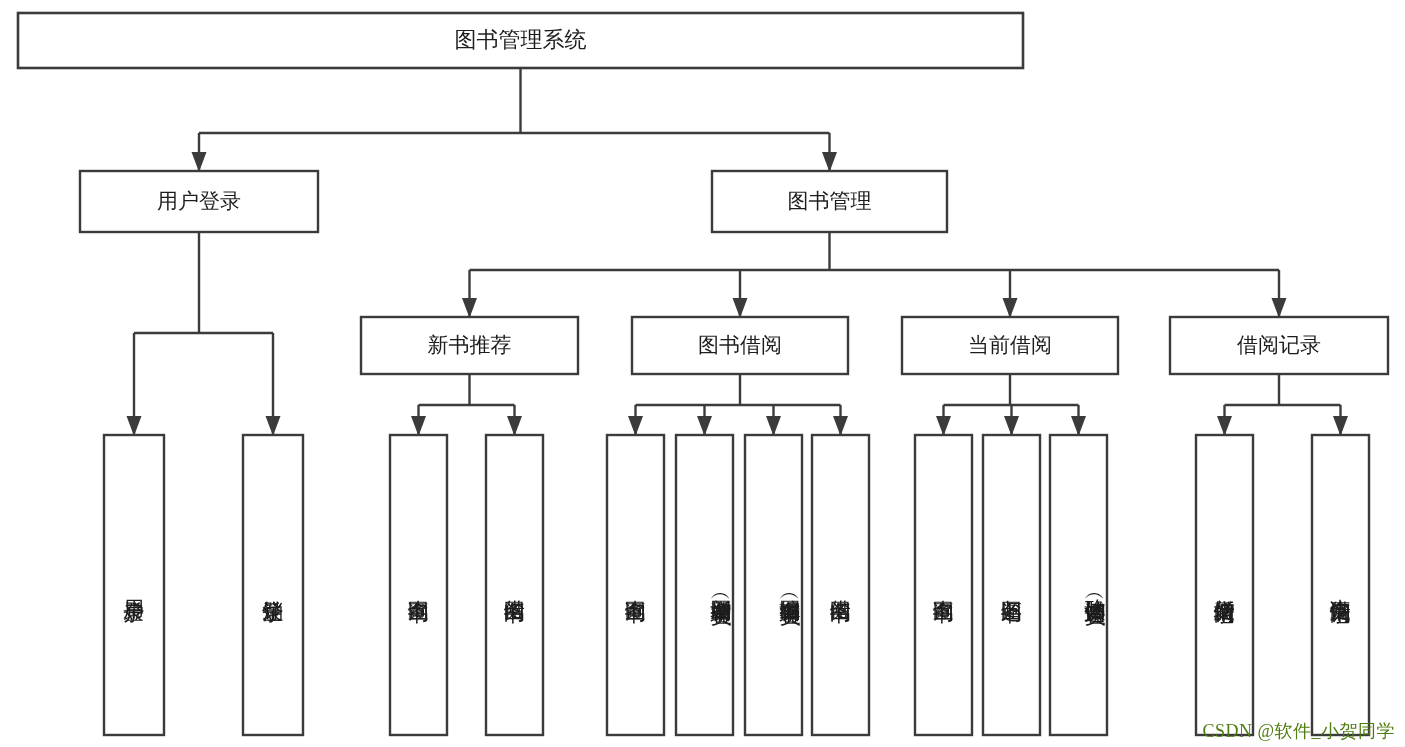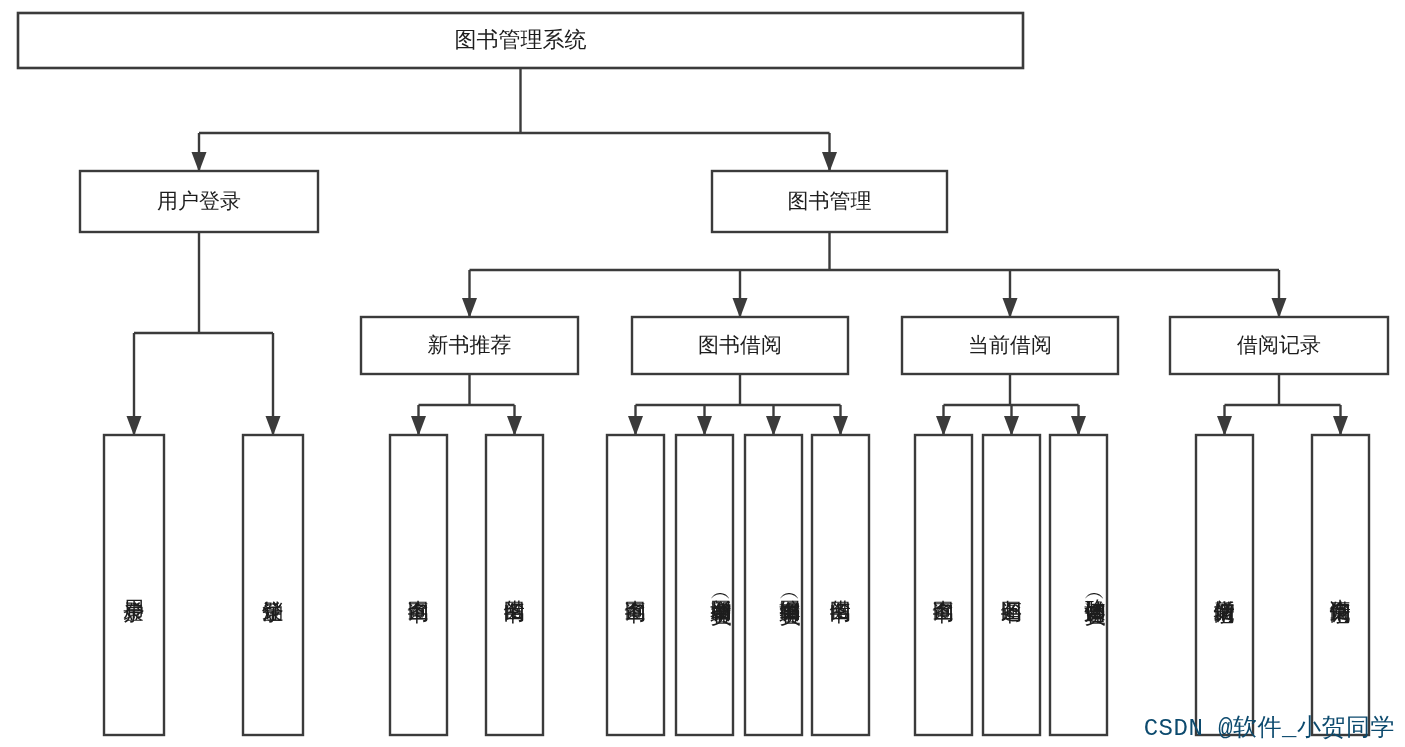--- a/index.html
+++ b/index.html
@@ -71,23 +71,23 @@
     line-height: 1.12;
     color: #1d1d1d;
     letter-spacing: 1px;
     white-space: nowrap;
     pointer-events: none;
   }
   .watermark {
     position: absolute;
     right: 10px;
     bottom: 4px;
-    font-family: Liberation Mono, monospace;
-    font-size: 24px;
-    color: #0c4a6e;
+    font-family: Liberation Serif, serif;
+    font-size: 18px;
+    color: #4d7c0f;
     white-space: nowrap;
     letter-spacing: 0.5px;
   }
 </style>
 </head>
 <body>
 
 <div id="diagram-root">
 
   <svg id="tree-svg" viewBox="0 0 1405 747">

